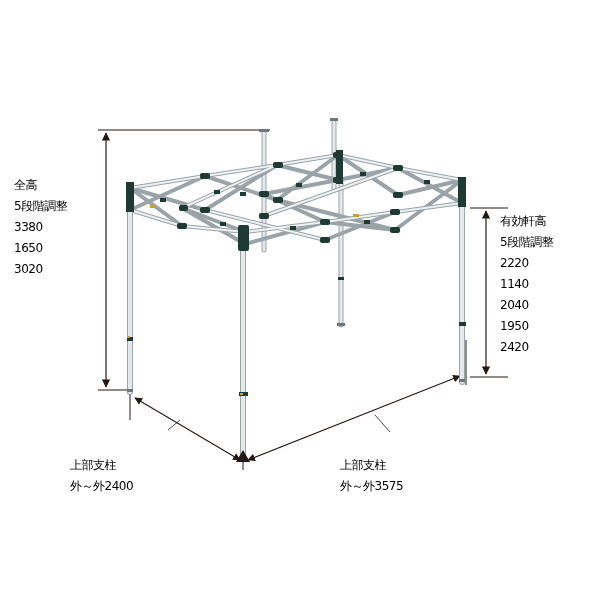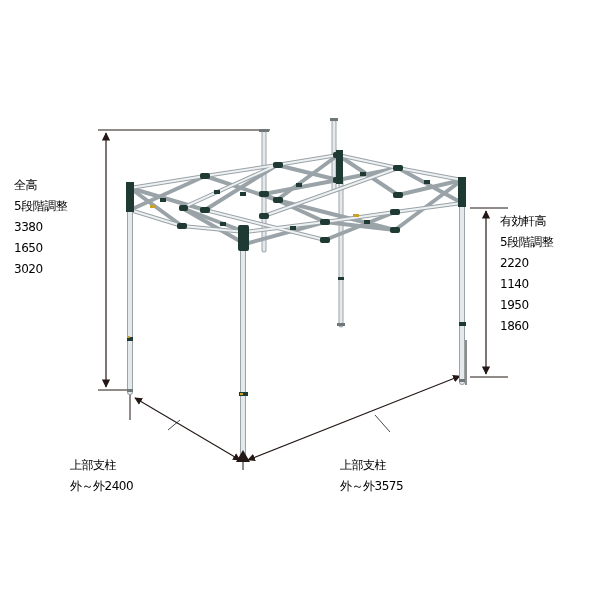--- a/index.html
+++ b/index.html
@@ -190,22 +190,23 @@
   <div>3380</div>
   <div>1650</div>
   <div>3020</div>
 </div>
 
 <div class="label" id="lbl-eave">
   <div>有効軒高</div>
   <div>5段階調整</div>
   <div>2220</div>
   <div>1140</div>
+  <div>2040</div>
   <div>1950</div>
-  <div>1860</div>
+  <div>2420</div>
 </div>
 
 <div class="label" id="lbl-width">
   <div>上部支柱</div>
   <div>外～外2400</div>
 </div>
 
 <div class="label" id="lbl-depth">
   <div>上部支柱</div>
   <div>外～外3575</div>

